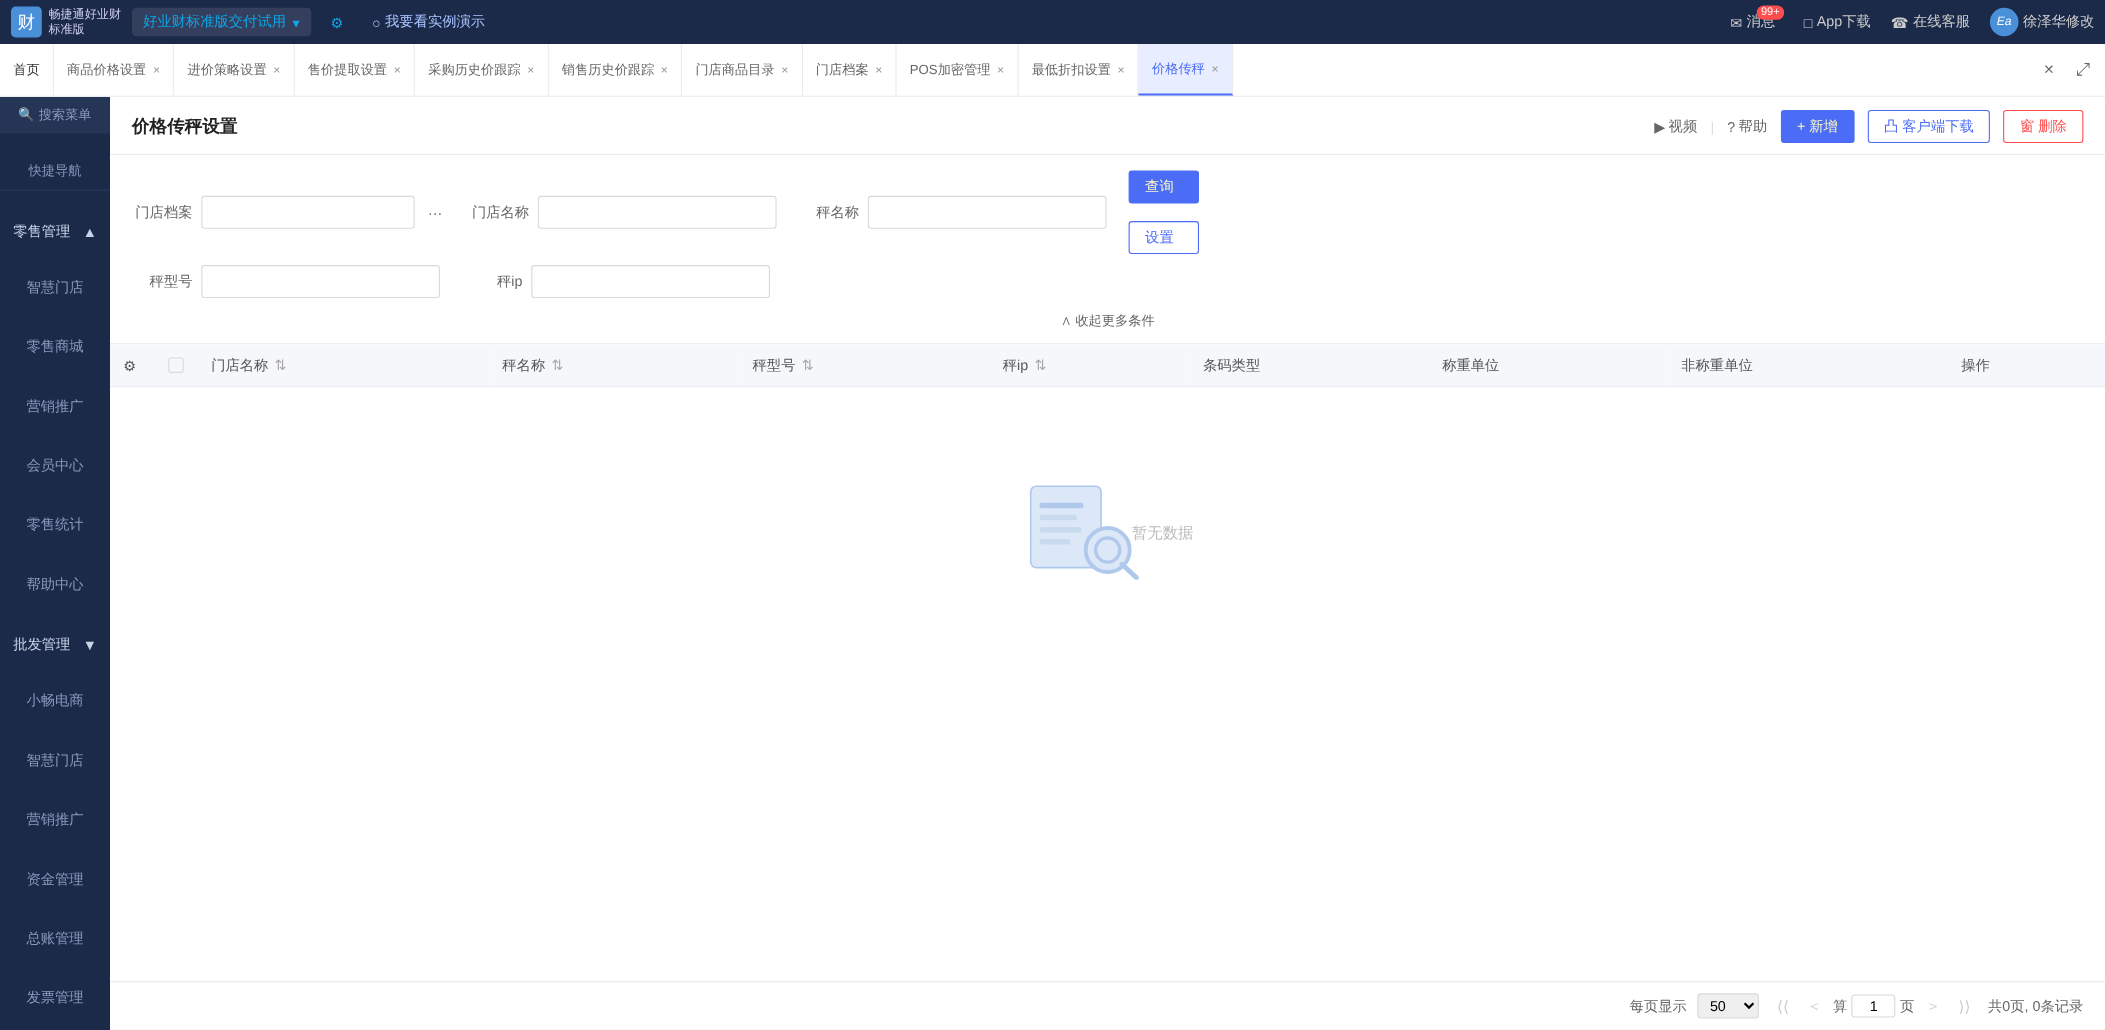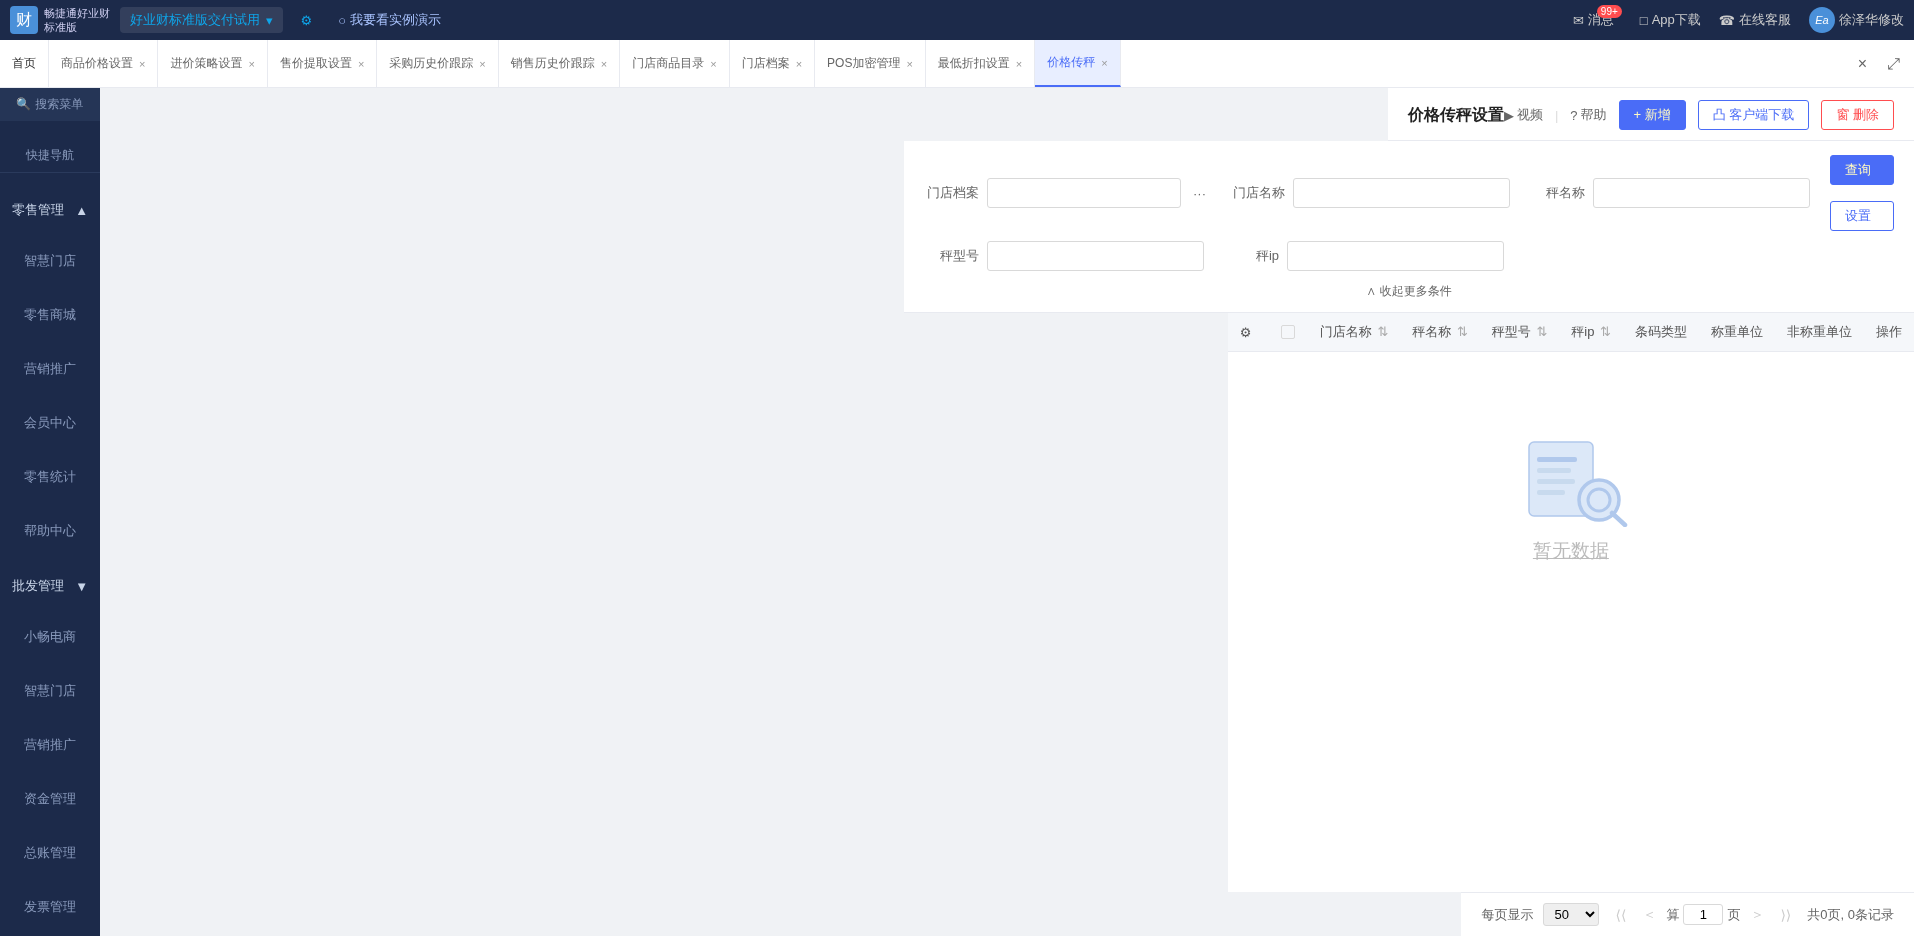--- a/index.html
+++ b/index.html
@@ -88,21 +88,21 @@
       padding: 10px 12px 6px;
       font-size: 13px; color: #c8d4e8; cursor: pointer;
     }
     .sidebar-item {
       padding: 9px 12px; font-size: 13px; color: #8899bb;
       cursor: pointer; text-align: center;
     }
     .sidebar-gear { padding: 10px; text-align: center; color: #8899bb; cursor: pointer; margin-top: auto; }
 
     
-    .content-area { flex: 1; display: flex; flex-direction: column; overflow: hidden; background: #f0f2f5; align-items: flex-end; }
+    .content-area { flex: 1; display: flex; flex-direction: column; overflow: hidden; background: #f0f2f5; }
 
     
     .page-header {
       background: #fff; padding: 12px 20px 10px;
       display: flex; align-items: center; justify-content: space-between;
       border-bottom: 1px solid #e8eaf0; flex-shrink: 0;
     }
     .page-title { font-size: 16px; font-weight: 600; color: #222; }
     .page-actions { display: flex; align-items: center; gap: 12px; }
     .action-link { display: flex; align-items: center; gap: 3px; color: #666; cursor: pointer; font-size: 13px; }
@@ -145,22 +145,22 @@
       border-bottom: 1px solid #e8eaf0; white-space: nowrap;
     }
     .data-table th .sort-icon { color: #aaa; margin-left: 2px; }
     .th-settings { width: 40px; text-align: center; }
     .th-checkbox { width: 40px; text-align: center; }
     .checkbox-area { display: flex; justify-content: center; }
     .checkbox { width: 14px; height: 14px; border: 1px solid #d9d9d9; border-radius: 2px; cursor: pointer; }
 
     
     .empty-state {
-      display: flex; flex-direction: column; align-items: center; justify-content: center;
-      padding: 80px 0; color: #bbb; font-size: 19px; text-decoration: underline;
+      display: flex; flex-direction: row; align-items: center; justify-content: center;
+      padding: 80px 0; color: #bbb; font-size: 14px;
     }
     .empty-icon {
       width: 100px; height: 90px; margin-bottom: 16px;
       position: relative;
     }
 
     
     .pagination {
       background: #fff; padding: 10px 20px;
       display: flex; align-items: center; justify-content: flex-end;

